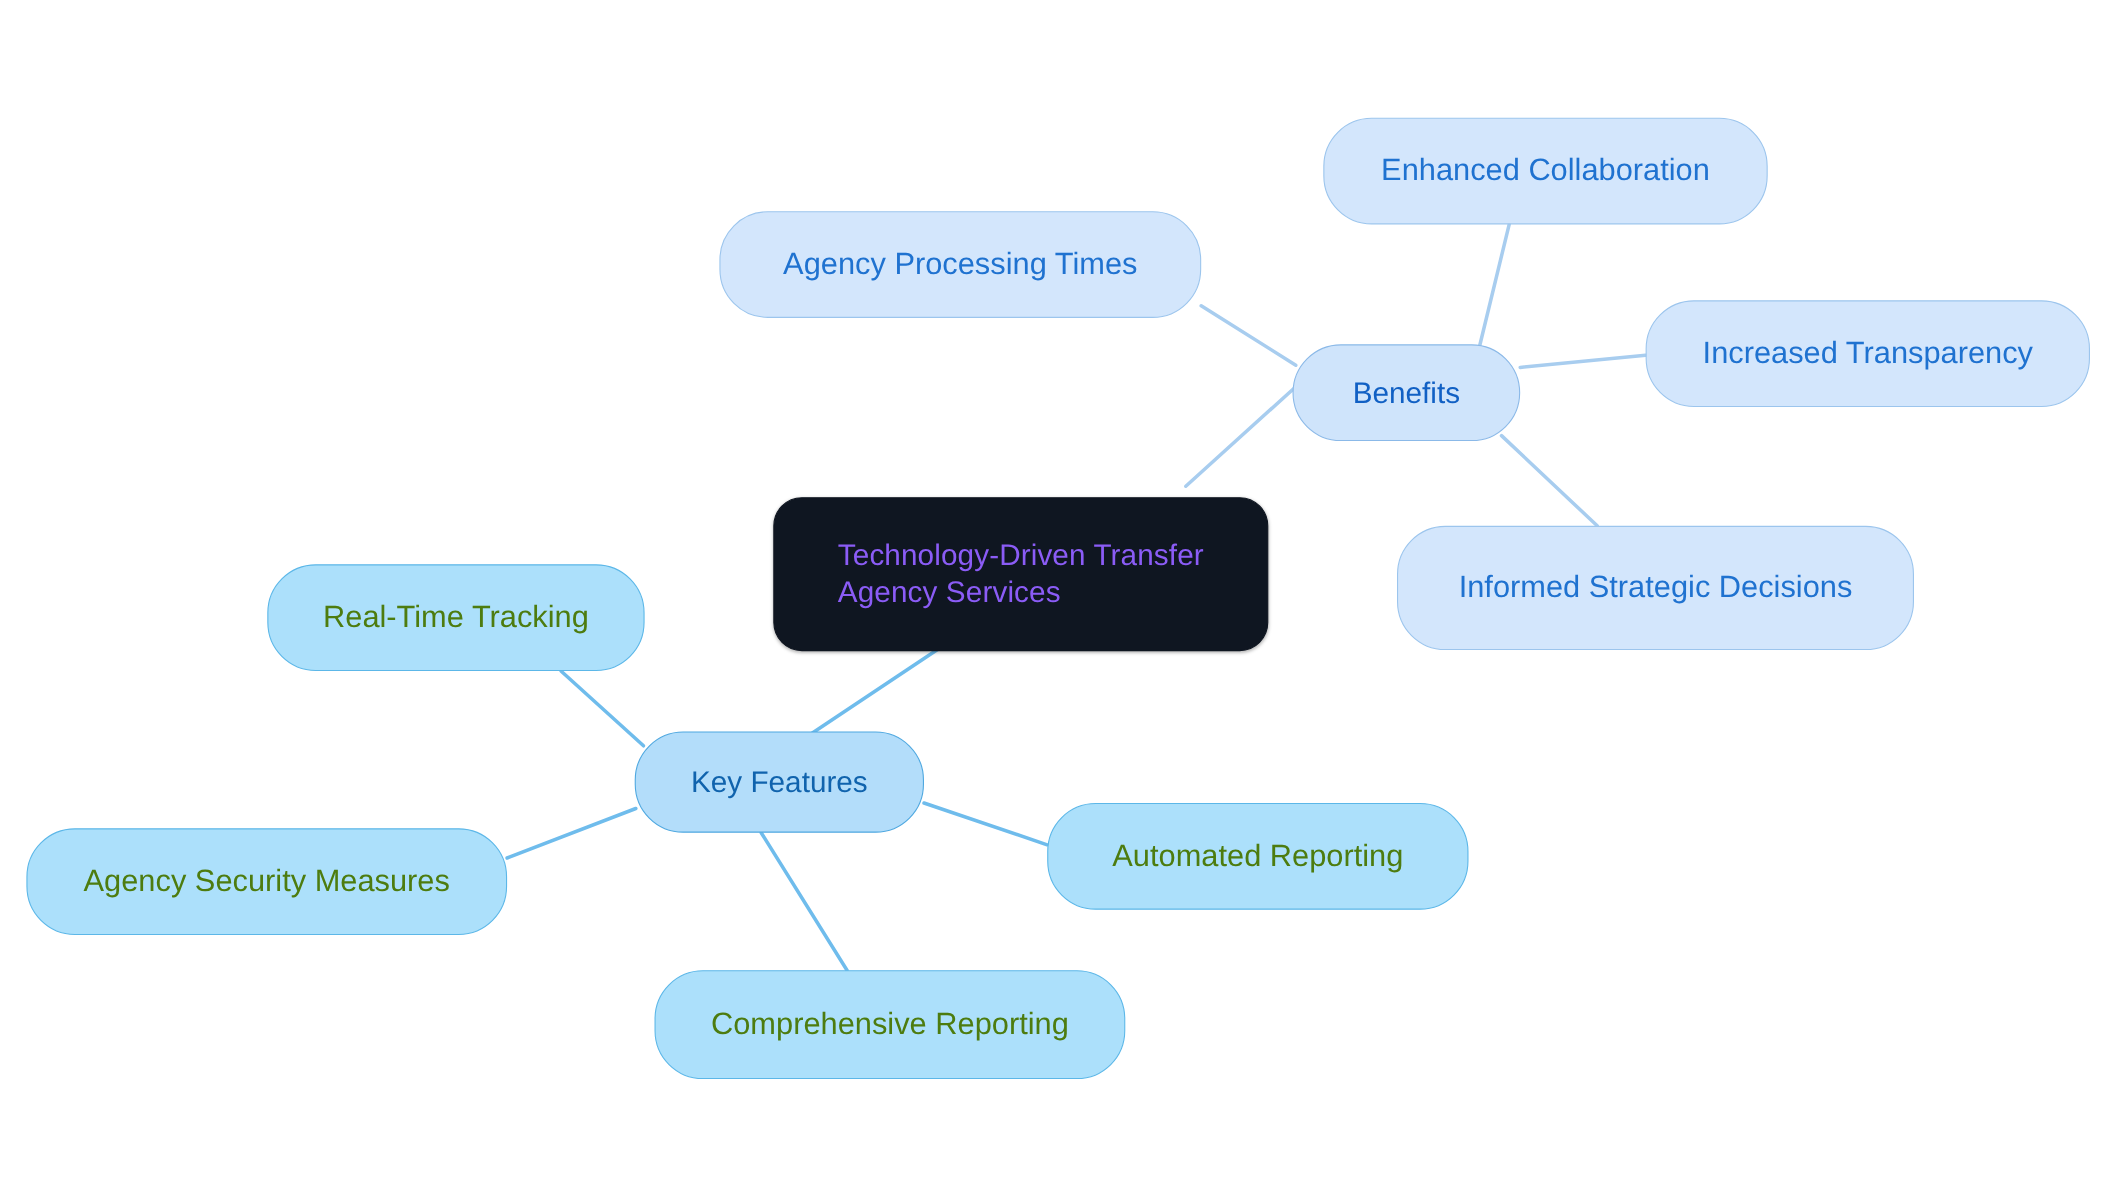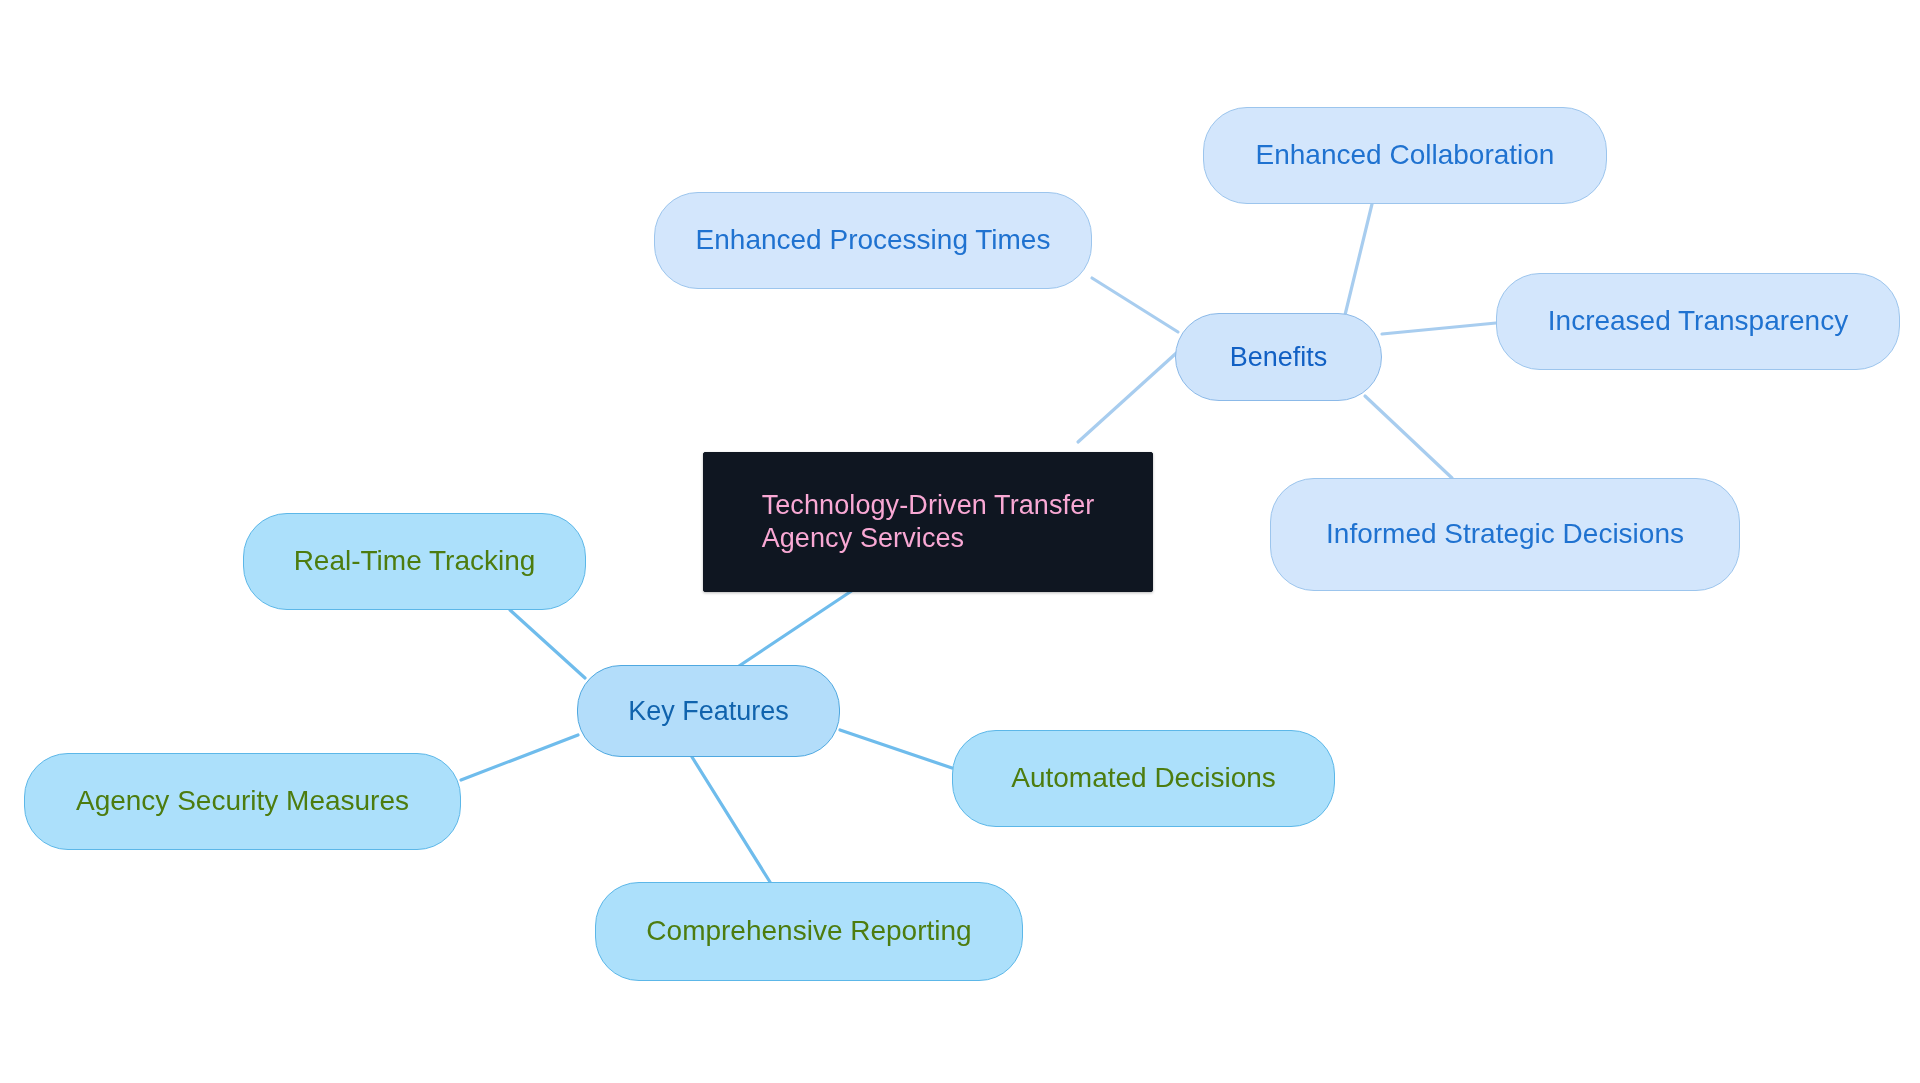--- a/index.html
+++ b/index.html
@@ -31,22 +31,22 @@
     box-sizing: border-box;
     display: flex;
     align-items: center;
     justify-content: center;
     white-space: pre;
     line-height: 1.22;
   }
   .node-root {
     background: #0f1621;
     border: 1px solid #0f1621;
-    border-radius: 2px;
-    color: #f9a8d4;
+    border-radius: 26px;
+    color: #8b5cf6;
     font-size: 27px;
     letter-spacing: 0.1px;
     box-shadow: 0 1px 3px rgba(0,0,0,0.28);
   }
   .node-branch-benefits {
     background: #cfe4fb;
     border: 1.6px solid #8bb9e8;
     border-radius: 44px;
     color: #1160c4;
     font-size: 27px;
@@ -93,24 +93,24 @@
 
   <div class="node node-root" style="left: 703px; top: 452px; width: 450px; height: 140px;">Technology-Driven Transfer
 Agency Services</div>
 
   <div class="node node-branch-benefits" style="left: 1175px; top: 313px; width: 207px; height: 88px;">Benefits</div>
 
   <div class="node node-branch-features" style="left: 577px; top: 665px; width: 263px; height: 92px;">Key Features</div>
 
   <div id="benefit-leaves">
       <div class="node node-leaf-benefits" style="left: 1203px; top: 107px; width: 404px; height: 97px;">Enhanced Collaboration</div>
-      <div class="node node-leaf-benefits" style="left: 654px; top: 192px; width: 438px; height: 97px;">Enhanced Processing Times</div>
+      <div class="node node-leaf-benefits" style="left: 654px; top: 192px; width: 438px; height: 97px;">Agency Processing Times</div>
       <div class="node node-leaf-benefits" style="left: 1496px; top: 273px; width: 404px; height: 97px;">Increased Transparency</div>
       <div class="node node-leaf-benefits" style="left: 1270px; top: 478px; width: 470px; height: 113px;">Informed Strategic Decisions</div>
     </div>
   <div id="feature-leaves">
       <div class="node node-leaf-features" style="left: 243px; top: 513px; width: 343px; height: 97px;">Real-Time Tracking</div>
       <div class="node node-leaf-features" style="left: 24px; top: 753px; width: 437px; height: 97px;">Agency Security Measures</div>
-      <div class="node node-leaf-features" style="left: 952px; top: 730px; width: 383px; height: 97px;">Automated Decisions</div>
+      <div class="node node-leaf-features" style="left: 952px; top: 730px; width: 383px; height: 97px;">Automated Reporting</div>
       <div class="node node-leaf-features" style="left: 595px; top: 882px; width: 428px; height: 99px;">Comprehensive Reporting</div>
     </div>
 
 </div>
 
 </body></html>

